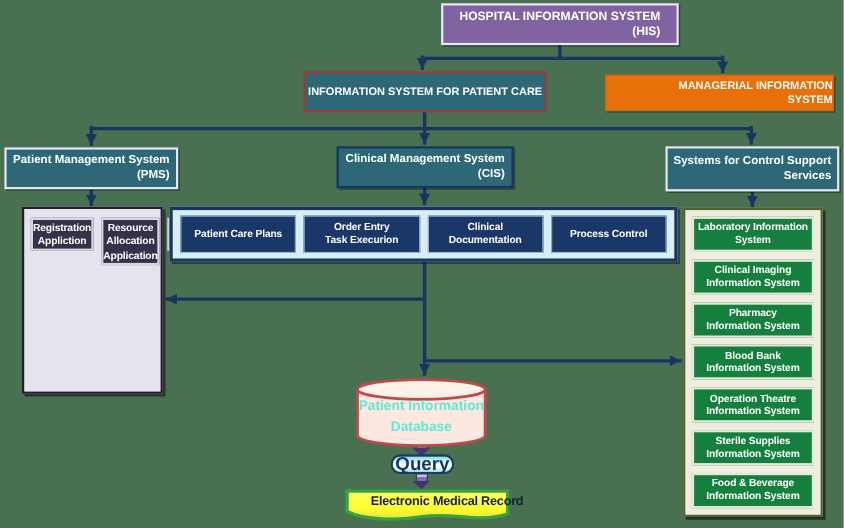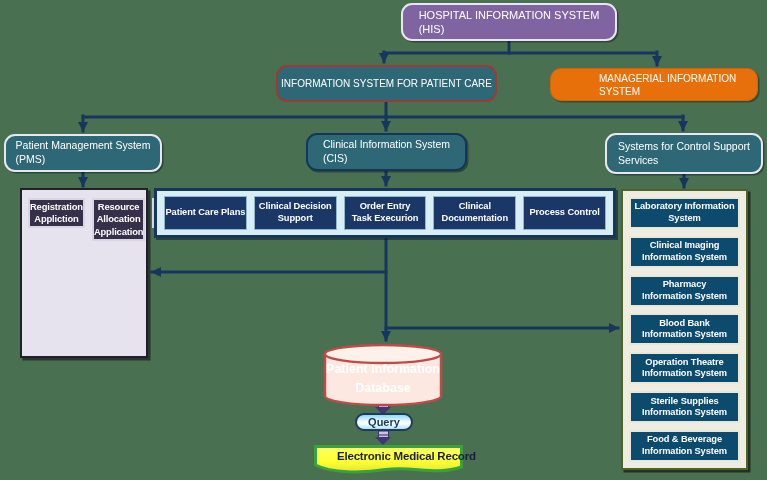--- a/index.html
+++ b/index.html
@@ -5,22 +5,22 @@
   html,body { margin:0; padding:0; }
   body { font-family:"Liberation Sans", sans-serif; }
   .canvas {
     position:relative; width:767px; height:480px;
     background:#4A7052; overflow:hidden;
   }
   .canvas svg.wires { position:absolute; left:0; top:0; z-index:0; }
   .box {
     position:absolute; box-sizing:border-box; z-index:2;
     display:flex; align-items:center; justify-content:center;
-    text-align:left; font-weight:normal; color:#ffffff;
-    white-space:pre-line; line-height:1.3;border-radius:11px;
+    text-align:right; font-weight:bold; color:#ffffff;
+    white-space:pre-line; line-height:1.3;
   }
   .hdr-his    { background:#8064A2; border:2px solid #E9E4F0; font-size:11px; box-shadow:1.5px 1.5px 0 rgba(0,0,0,.35); }
   .hdr-ispc   { background:#2E6877; border:2px solid #9E3A33; font-size:10px; }
   .hdr-mis    { background:#E8700A; border:1px solid #D2650A; font-size:10px; box-shadow:1.5px 1.5px 0 rgba(0,0,0,.3); }
   .hdr-teal-w { background:#2E6877; border:2px solid #E8E6F0; font-size:10.5px; box-shadow:1.5px 1.5px 0 rgba(0,0,0,.35); }
   .hdr-teal-n { background:#2E6877; border:2px solid #16355C; font-size:10.5px; box-shadow:1.5px 1.5px 0 rgba(0,0,0,.35); }
 
   .pms-container {
     position:absolute; box-sizing:border-box; z-index:1;
     left:20px; top:188px; width:128px; height:170px;
@@ -48,37 +48,37 @@
     white-space:pre-line; line-height:1.25;
   }
   .scs-container {
     position:absolute; box-sizing:border-box; z-index:1;
     left:621px; top:189px; width:127px; height:281px;
     background:#EFEDE2; border:2px solid #4F6228;
     box-shadow:2.5px 2.5px 0 rgba(0,0,0,.55);
     display:flex; flex-direction:column; justify-content:space-between; padding:6px;
   }
   .scs-item {
-    height:32px; background:#0c4a6e; border:2px solid #E7E9D8; box-sizing:border-box;
+    height:32px; background:#15803d; border:2px solid #E7E9D8; box-sizing:border-box;
     display:flex; align-items:center; justify-content:center; text-align:center;
     color:#fff; font-weight:bold; font-size:9.3px; letter-spacing:-0.1px;
     white-space:pre-line; line-height:1.25;
   }
   .cylinder { position:absolute; left:323px; top:343px; width:120px; height:64px; z-index:2; }
   .cyl-label {
     position:absolute; left:0; right:0; top:17px; z-index:3;
-    color:#ffffff; font-weight:bold; font-size:12.5px; line-height:1.55;
+    color:#5eead4; font-weight:bold; font-size:12.5px; line-height:1.55;
     text-align:center; white-space:pre-line;
   }
   .query-pill {
     position:absolute; left:355px; top:413px; width:58px; height:18px; z-index:2;
     box-sizing:border-box; border:2px solid #1E3A5F; border-radius:10px;
     background:linear-gradient(180deg,#8FD8F0 0%,#E9FAFF 45%,#FFFFFF 60%,#ABE4F6 100%);
     display:flex; align-items:center; justify-content:center;
-    color:#17365D; font-weight:bold; font-size:11px;
+    color:#17365D; font-weight:bold; font-size:17px;
   }
   .emr { position:absolute; left:313px; top:444px; width:151px; height:33px; z-index:2; }
   .emr-label {
     position:absolute; left:0; right:0; top:6px; z-index:3;
     color:#14213C; font-weight:bold; font-size:11.5px; letter-spacing:-0.2px;
     text-align:center; white-space:nowrap;margin-left:24px;
   }
   .stripe {
     position:absolute; width:9px; z-index:1;
     background:repeating-linear-gradient(180deg,#8171A8 0 2px,#CCC4DF 2px 4px);
@@ -121,36 +121,34 @@
   </svg>
 
   <div class="box hdr-his" style="left:401px;top:3px;width:216px;height:38px;">HOSPITAL INFORMATION SYSTEM
 (HIS)</div>
 
   <div class="box hdr-ispc" style="left:276px;top:65px;width:221px;height:37px;">INFORMATION SYSTEM FOR PATIENT CARE</div>
   <div class="box hdr-mis" style="left:550px;top:68px;width:208px;height:33px;padding-left:48px;">MANAGERIAL INFORMATION SYSTEM</div>
 
   <div class="box hdr-teal-w" style="left:4px;top:134px;width:158px;height:38px;">Patient Management System
 (PMS)</div>
-  <div class="box hdr-teal-n" style="left:306px;top:133px;width:161px;height:38px;">Clinical Information System
+  <div class="box hdr-teal-n" style="left:306px;top:133px;width:161px;height:38px;">Clinical Management System
 (CIS)</div>
   <div class="box hdr-teal-w" style="left:605px;top:133px;width:158px;height:41px;">Systems for Control Support
 Services</div>
 
   <div class="pms-container">
     <div class="pms-item" style="height:30px;">Registration Appliction</div>
     <div class="pms-item" style="height:43px;">Resource Allocation
 Application</div>
     <div class="pms-item" style="height:30px;">Patient Master Index</div>
   </div>
 
   <div class="cis-container">
     <div class="cis-item">Patient Care Plans</div>
-    <div class="cis-item">Clinical Decision
-Support</div>
     <div class="cis-item">Order Entry
 Task Execurion</div>
     <div class="cis-item">Clinical
 Documentation</div>
     <div class="cis-item">Process Control</div>
   </div>
 
   <div class="scs-container">
     <div class="scs-item">Laboratory Information
 System</div>

